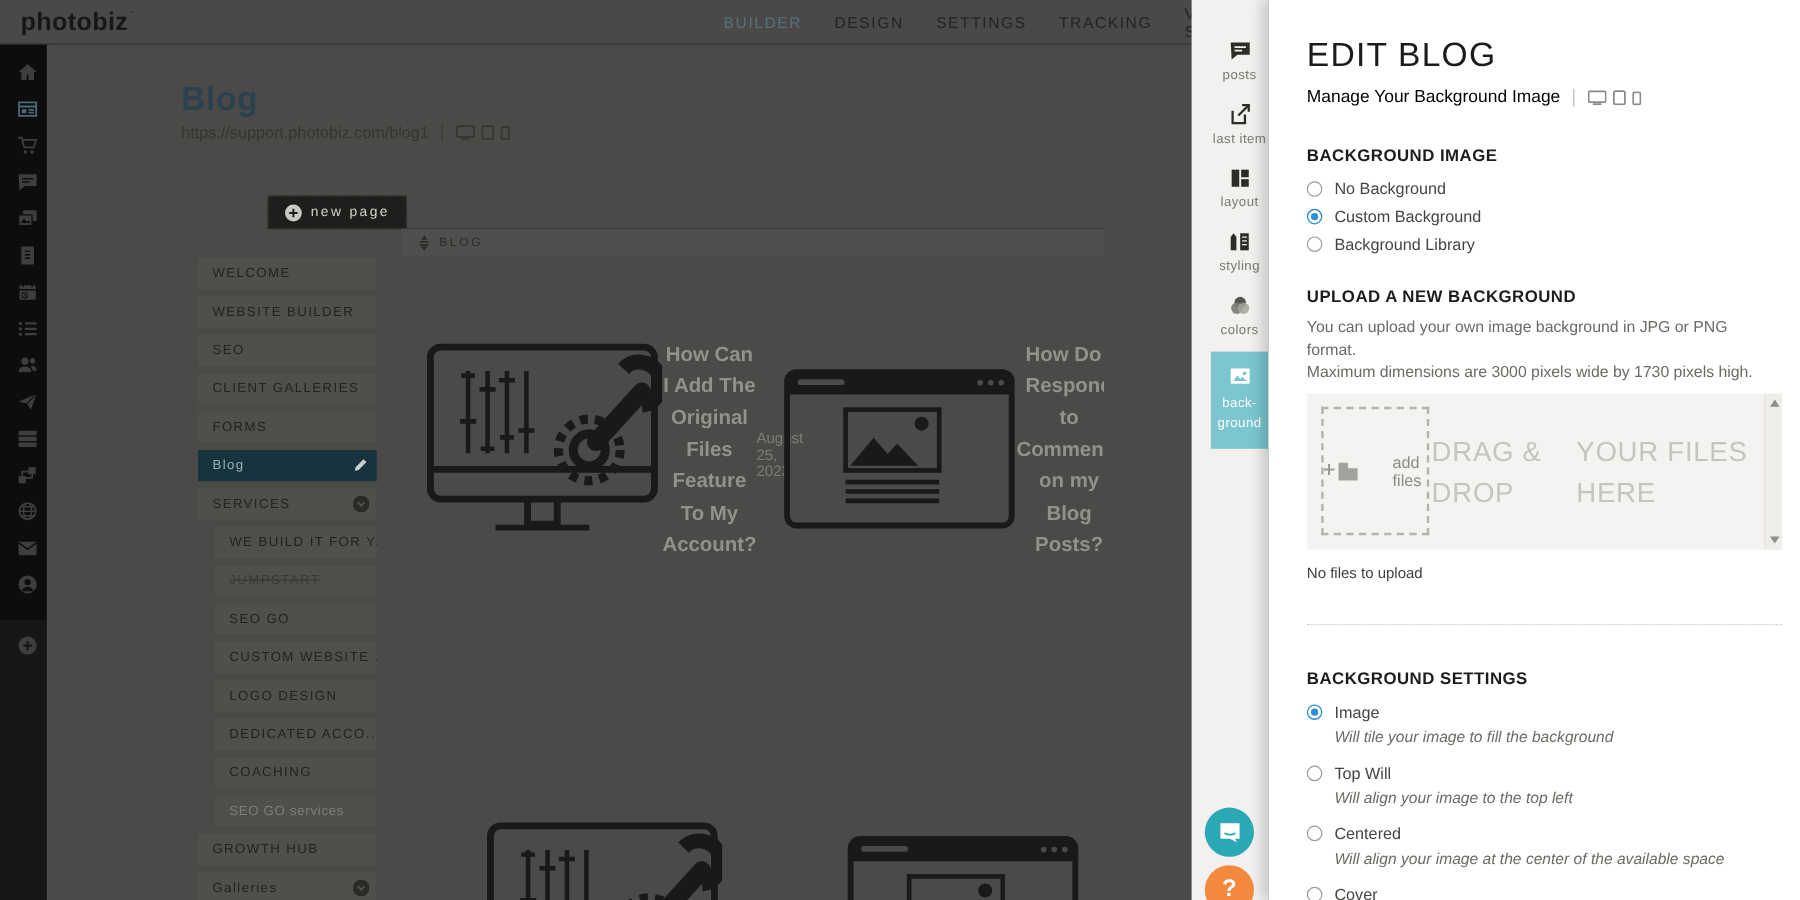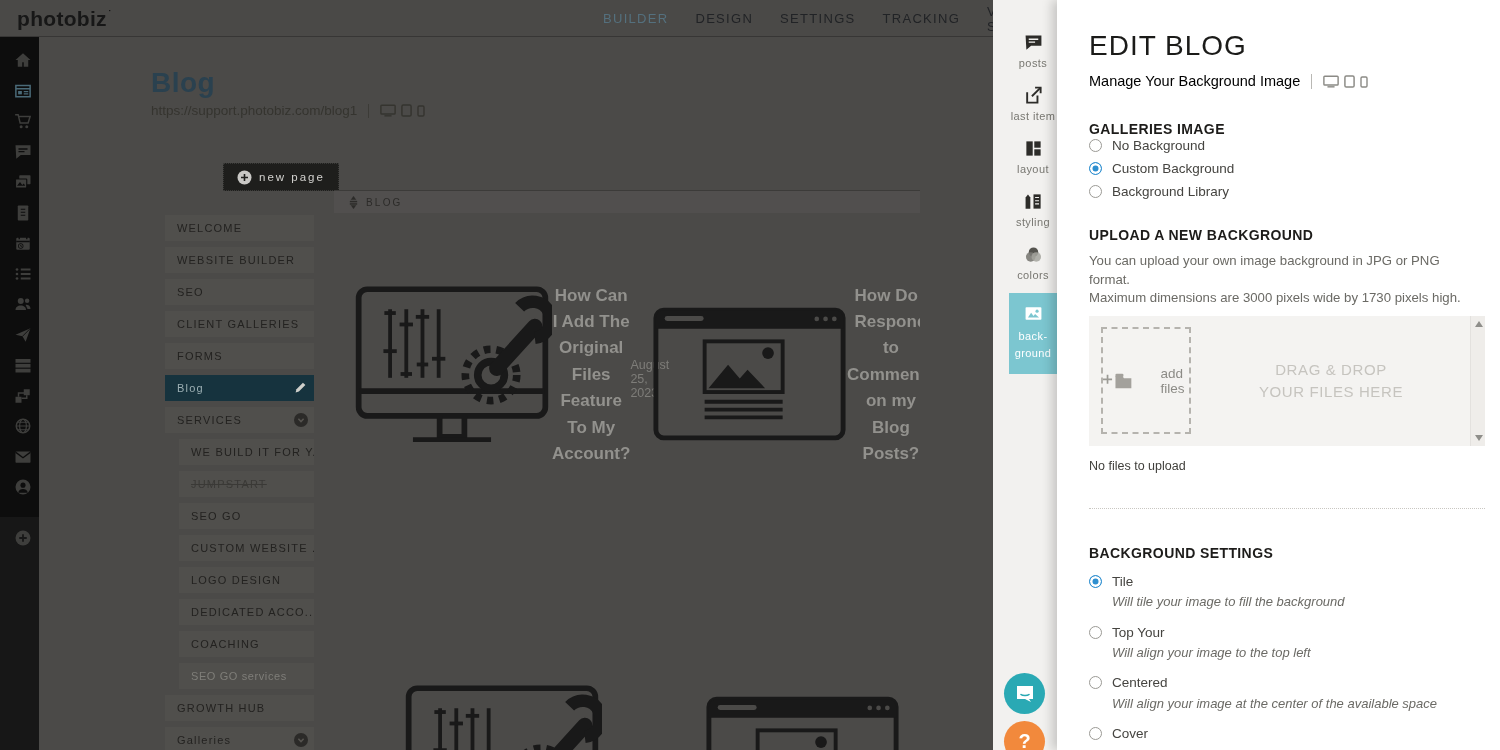--- a/index.html
+++ b/index.html
@@ -84,42 +84,42 @@
   .fab-chat { left:1004px; top:673px; }
   .fab-help { left:1004px; top:721px; font-size:20px; font-weight:bold; color:#fff; }
 
   
   .panel { position:absolute; left:1057px; top:0; width:443px; height:750px; background:#ffffff;
     box-shadow:-5px 0 10px rgba(0,0,0,.18); padding:30px 16px 0 32px; z-index:7; }
   .panel h1 { font-size:28px; font-weight:400; letter-spacing:1px; color:#1b1b19; }
   .panel-sub { margin-top:11px; display:flex; align-items:center; gap:9px; font-size:14.5px; color:#000000; }
   .panel-sub .sep { width:1px; height:15px; background:#b9b8b4; margin:0 2px; }
   .sec-head { margin-top:32px; font-size:14px; font-weight:bold; letter-spacing:.4px; color:#1d1c1a; }
-  .radio-group { }
+  .radio-group { margin-top:12px; }
   .radio-row { display:flex; align-items:center; height:16px; margin-bottom:7px; cursor:pointer; }
   .radio { width:13px; height:13px; border-radius:50%; border:1.5px solid #9b9a95; background:#fff; flex:none; }
   .radio-row.selected .radio, .opt.selected .radio { border-color:#2e8fd0; background:#2e8fd0;
     box-shadow:inset 0 0 0 2.5px #fff; }
   .radio-lbl { margin-left:10px; font-size:13.5px; color:#454440; }
   .upload-desc { margin-top:9px; font-size:13.2px; line-height:1.42; color:#6b6a65; }
   .dropzone { margin-top:8px; width:396px; height:130px; background:#f4f3f1; position:relative; }
   .dz-scroll { position:absolute; right:0; top:0; bottom:0; width:15px; background:#efedea;
     border-left:1px solid #e3e1de; }
   .dz-up, .dz-down { position:absolute; left:4px; width:0; height:0; }
   .dz-up { top:5px; border-left:4px solid transparent; border-right:4px solid transparent;
     border-bottom:6px solid #8f8e8a; }
   .dz-down { bottom:5px; border-left:4px solid transparent; border-right:4px solid transparent;
     border-top:6px solid #8f8e8a; }
   .add-files { position:absolute; left:12px; top:11px; width:90px; height:107px;
     border:2px dashed #b5b3ae; display:flex; flex-direction:row; align-items:center;
     justify-content:center; gap:28px; cursor:pointer; }
   .add-files .af-lbl { font-size:13.5px; color:#8c8b86; }
   .dz-text { position:absolute; left:104px; right:16px; top:0; bottom:0; display:flex;
-    flex-direction:column; align-items:center; justify-content:center;
-    font-size:15px; letter-spacing:.6px; color:#c6c4bf; line-height:1.5; }
+    align-items:center; justify-content:center;
+    font-size:23px; letter-spacing:.6px; color:#c6c4bf; line-height:1.5; }
   .dz-status { margin-top:13px; font-size:12.5px; color:#41403c; }
   .dotted-div { margin-top:35px; width:396px; border-top:1px dotted #c9c7c2; }
   .settings-head { margin-top:36px; }
   .settings { margin-top:12px; }
   .opt { margin-bottom:12px; }
   .opt-head { display:flex; align-items:center; height:16px; cursor:pointer; }
   .opt-desc { margin:4px 0 0 23px; font-size:13px; line-height:1.45; color:#6b6a65; max-width:370px;font-style:italic; }
 </style>
 </head>
 <body>
@@ -545,21 +545,21 @@
         </svg>
       <svg width="11" height="13">
           <use href="#sym-tablet"></use>
         </svg>
       <svg width="8" height="12">
           <use href="#sym-phone"></use>
         </svg>
     </span>
   </div>
 
-  <h4 class="sec-head">GALLERIES IMAGE</h4>
+  <h4 class="sec-head">BACKGROUND IMAGE</h4>
   <div class="radio-group">
 
       <div class="radio-row">
         <span class="radio"></span>
         <span class="radio-lbl">No Background</span>
       </div>
 
       <div class="radio-row selected">
         <span class="radio"></span>
         <span class="radio-lbl">Custom Background</span>
@@ -599,29 +599,29 @@
   <div class="dz-status">No files to upload</div>
 
   <div class="dotted-div"></div>
 
   <h4 class="sec-head settings-head">BACKGROUND SETTINGS</h4>
   <div class="settings">
 
       <div class="opt selected">
         <div class="opt-head">
           <span class="radio"></span>
-          <span class="radio-lbl">Tile</span>
+          <span class="radio-lbl">Image</span>
         </div>
         <div class="opt-desc">Will tile your image to fill the background</div>
       </div>
 
       <div class="opt">
         <div class="opt-head">
           <span class="radio"></span>
-          <span class="radio-lbl">Top Your</span>
+          <span class="radio-lbl">Top Will</span>
         </div>
         <div class="opt-desc">Will align your image to the top left</div>
       </div>
 
       <div class="opt">
         <div class="opt-head">
           <span class="radio"></span>
           <span class="radio-lbl">Centered</span>
         </div>
         <div class="opt-desc">Will align your image at the center of the available space</div>

